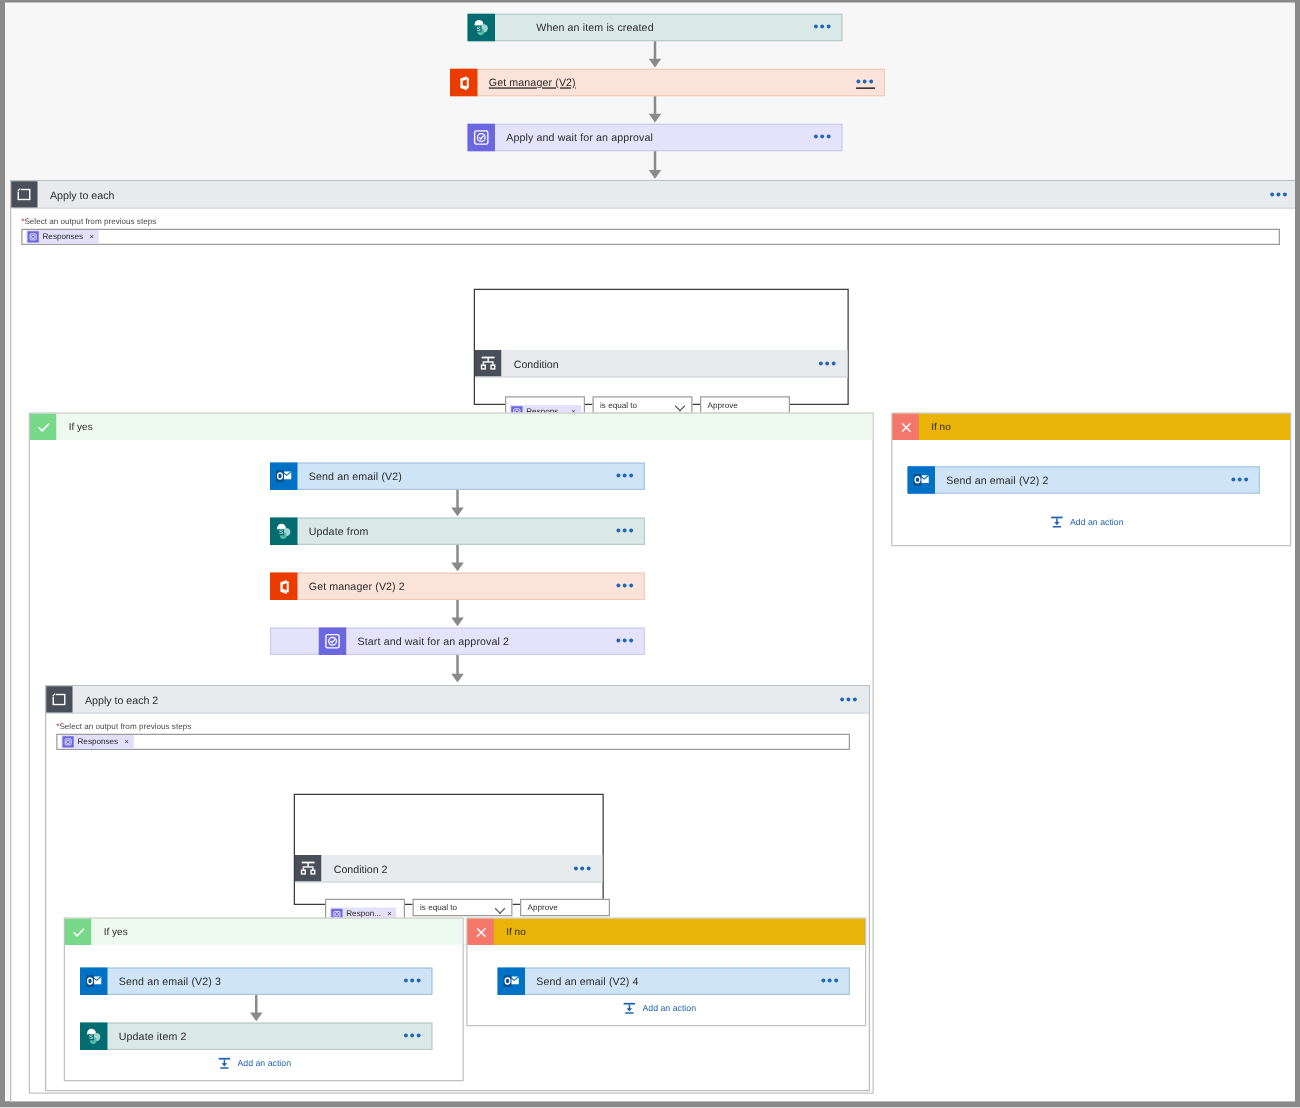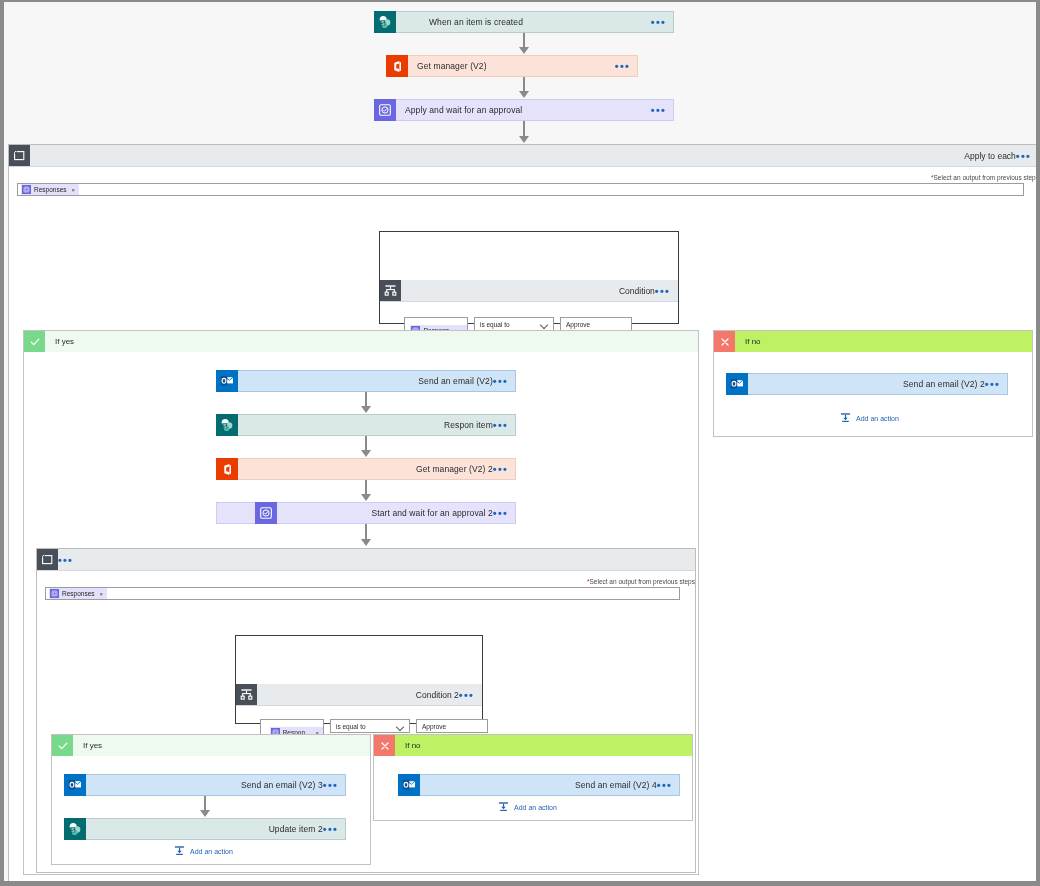--- a/index.html
+++ b/index.html
@@ -89,21 +89,20 @@
     border-right: 5px solid transparent;
     border-top: 7px solid #8a8a8a;
   }
 
   
   .scope {
     position: absolute;
     background: #ffffff;
     border: 1px solid #bdbdbd;
     box-sizing: border-box;
-    text-align: right;
   }
   .scope-head {
     display: flex;
     align-items: center;
     height: 21px;
     background: #e7ebee;
     border-bottom: 1px solid #d2d8dd;
   }
   .scope-head .sicon {
     width: 21px; height: 21px; min-width:21px;
@@ -238,21 +237,21 @@
   }
   .branch-head .bicon {
     width:21px; height:21px; min-width:21px;
     display:flex; align-items:center; justify-content:center;
   }
   .branch-head .btitle {
     font-size:8px; color:#2b2b2b; padding-left:10px; white-space:nowrap;
   }
   .b-yes .branch-head { background:#eefaf0; }
   .b-yes .bicon { background:#78d98a; }
-  .b-no  .branch-head { background:#bef264; }
+  .b-no  .branch-head { background:#eab308; }
   .b-no  .bicon { background:#f4776b; }
   .branch-body { position: relative; }
 
   .add-action {
     position:absolute;
     display:flex; align-items:center; gap:5px;
     font-size:7px; color:#1f62b0;
   }
   .add-action .aa-ic { display:block; }
 </style>
@@ -270,21 +269,21 @@
         <rect x="2.2" y="5.3" width="5" height="5" fill="#036c70"></rect>
         <text x="3.2" y="9.5" font-size="5" fill="#ffffff" font-family="Liberation Sans, sans-serif">S</text>
       </svg>
     </div>
     <div class="ctitle">When an item is created</div>
     <div class="cmenu">•••</div>
   </div>
   <div class="conn" style="left:519px; top:31px; height:16px;"></div>
   <div class="arrow" style="left:515px; top:45px;"></div>
 
-  <div class="card c-office" style="left:382px; top:53px; width:252px;">
+  <div class="card c-office" style="left:356px; top:53px; width:348px;text-decoration:underline;">
     <div class="cicon ic-office">
       <svg width="13" height="13" viewBox="0 0 13 13">
         <path d="M8.4 0.9 L3.3 2.7 L3.3 10.3 L8.4 12.1 L8.4 9.0 L5.2 8.2 L5.2 4.6 L8.4 3.6 Z" fill="#ffffff"></path>
         <rect x="8.4" y="2.2" width="1.6" height="8.6" fill="#ffffff"></rect>
       </svg>
     </div>
     <div class="ctitle">Get manager (V2)</div>
     <div class="cmenu">•••</div>
   </div>
   <div class="conn" style="left:519px; top:75px; height:16px;"></div>
@@ -408,21 +407,21 @@
           <div class="card c-sharepoint" style="left:192px; top:62px; width:300px;">
             <div class="cicon ic-sharepoint">
               <svg width="14" height="14" viewBox="0 0 14 14">
                 <circle cx="5.2" cy="4.4" r="3.5" fill="#ffffff"></circle>
                 <circle cx="9.0" cy="7.6" r="3.3" fill="#9fd6cf"></circle>
                 <circle cx="6.6" cy="10.4" r="2.7" fill="#55b8a8"></circle>
                 <rect x="2.2" y="5.3" width="5" height="5" fill="#036c70"></rect>
                 <text x="3.2" y="9.5" font-size="5" fill="#ffffff" font-family="Liberation Sans, sans-serif">S</text>
               </svg>
             </div>
-            <div class="ctitle">Respon item</div>
+            <div class="ctitle">Update from</div>
             <div class="cmenu">•••</div>
           </div>
           <div class="conn" style="left:341px; top:84px; height:16px;"></div>
           <div class="arrow" style="left:337px; top:98px;"></div>
 
           <div class="card c-office" style="left:192px; top:106px; width:300px;">
             <div class="cicon ic-office">
               <svg width="13" height="13" viewBox="0 0 13 13">
                 <path d="M8.4 0.9 L3.3 2.7 L3.3 10.3 L8.4 12.1 L8.4 9.0 L5.2 8.2 L5.2 4.6 L8.4 3.6 Z" fill="#ffffff"></path>
                 <rect x="8.4" y="2.2" width="1.6" height="8.6" fill="#ffffff"></rect>
@@ -450,20 +449,21 @@
 
           <div class="scope" style="left:12px; top:196px; width:660px; height:325px;">
             <div class="scope-head">
               <div class="sicon">
                 <svg width="13" height="13" viewBox="0 0 13 13">
                   <rect x="1.6" y="2.6" width="9.2" height="8" fill="none" stroke="#ffffff" stroke-width="1.1"></rect>
                   <rect x="0.6" y="1.3" width="3" height="3" fill="#484f59"></rect>
                   <path d="M1.2 3.9 L3.0 1.9" stroke="#ffffff" stroke-width="1"></path>
                 </svg>
               </div>
+              <div class="stitle">Apply to each 2</div>
               <div class="smenu">•••</div>
             </div>
             <div class="scope-body" style="height:304px;">
               <div class="field-label">
                 <span class="req">*</span><span>Select an output from previous steps</span>
               </div>
               <div class="token-input" style="width:635px;">
                 <div class="token">
                   <span class="tk-ic">
                     <svg width="7" height="7" viewBox="0 0 14 14">

